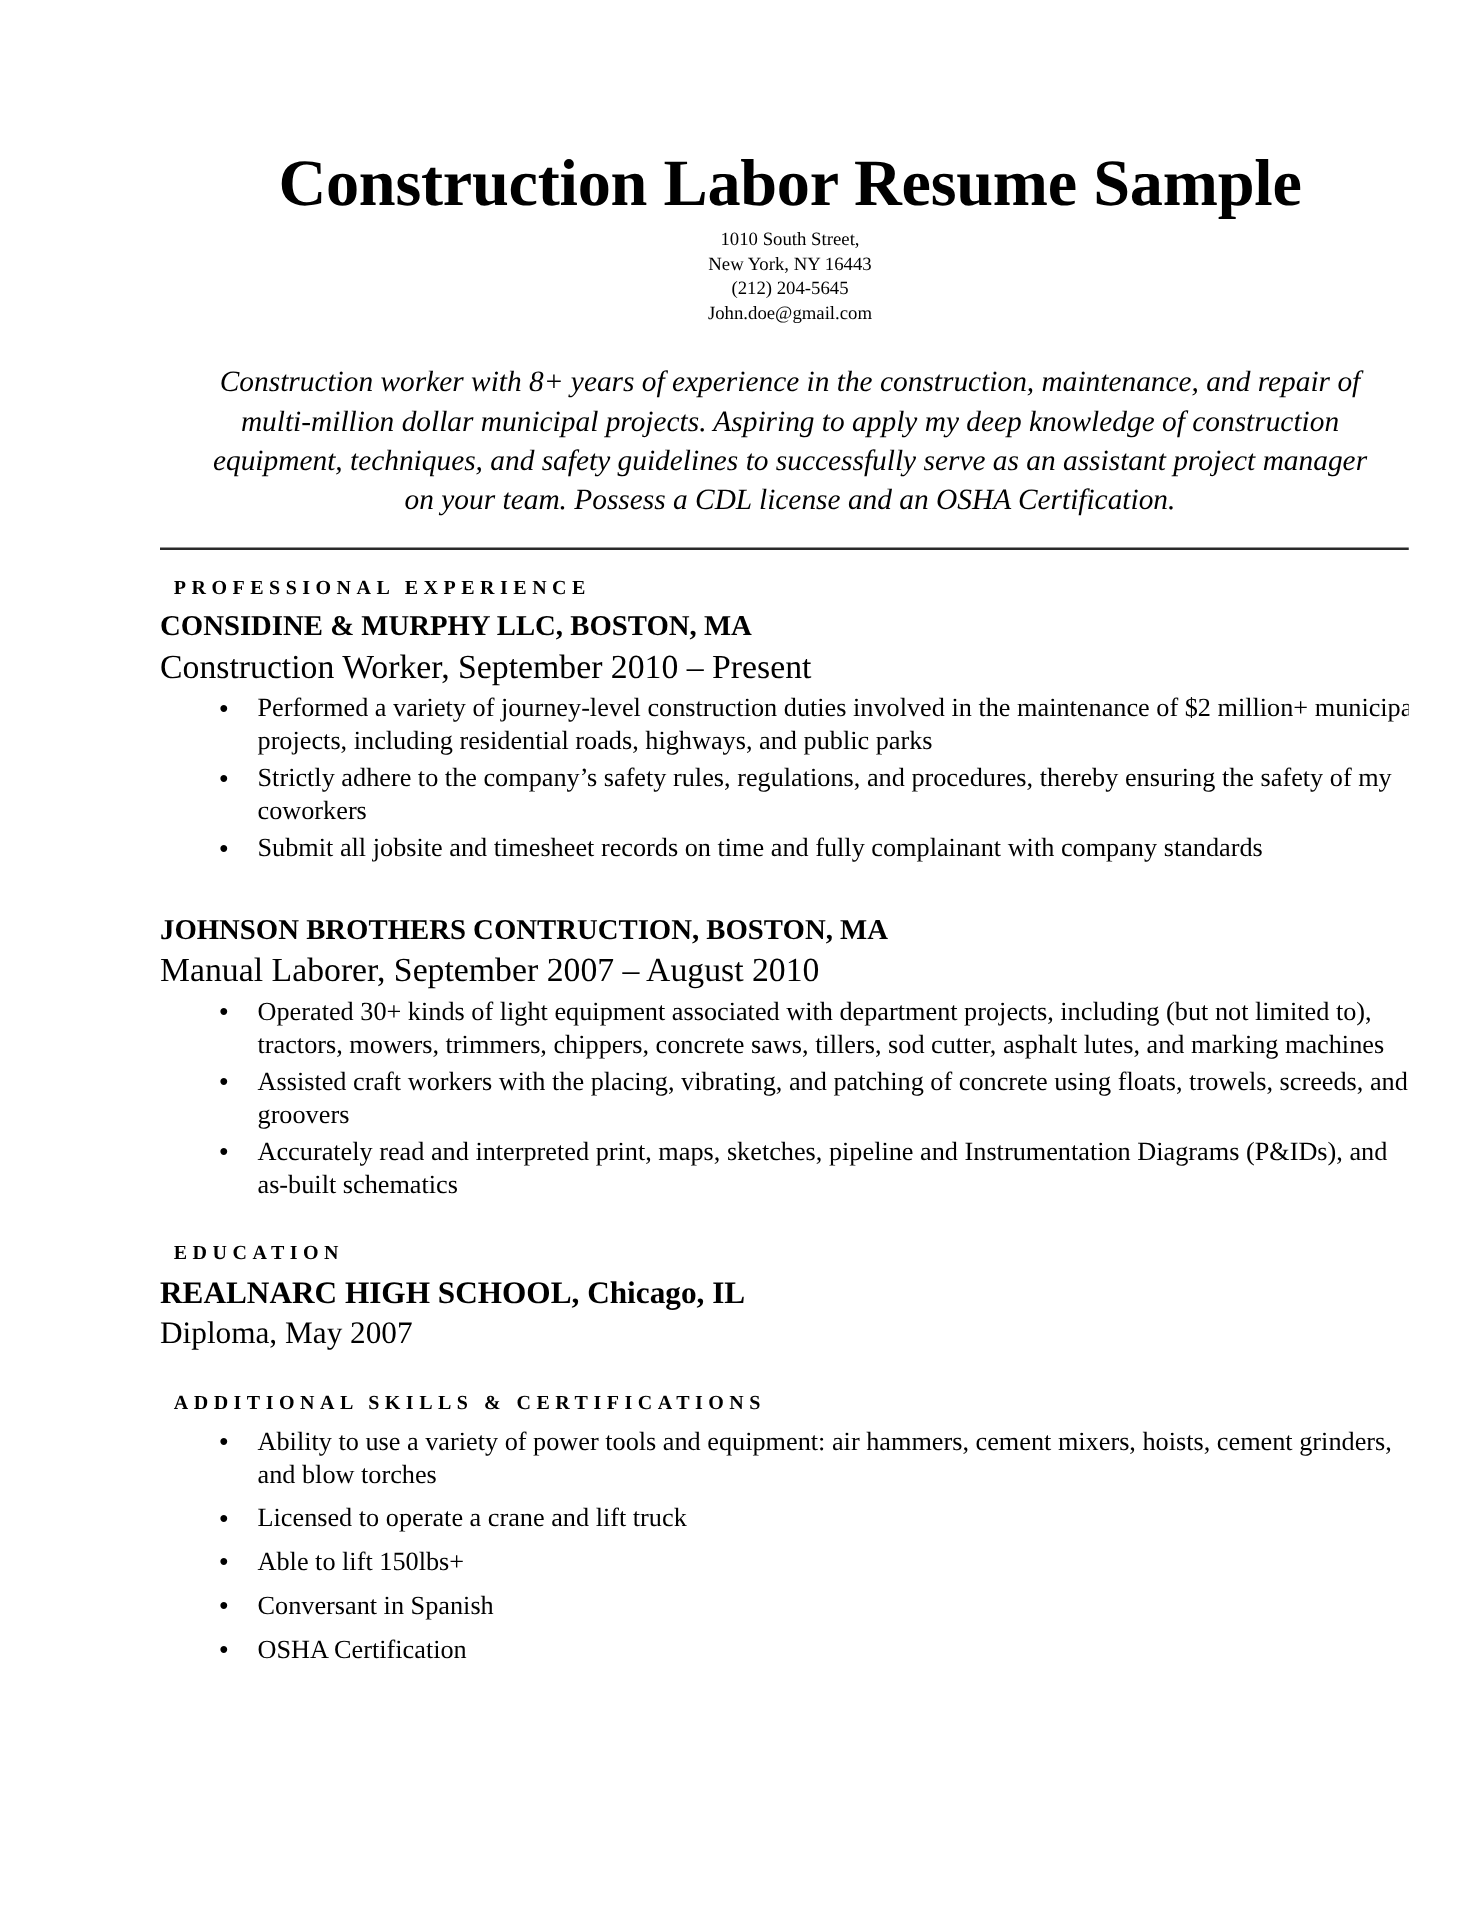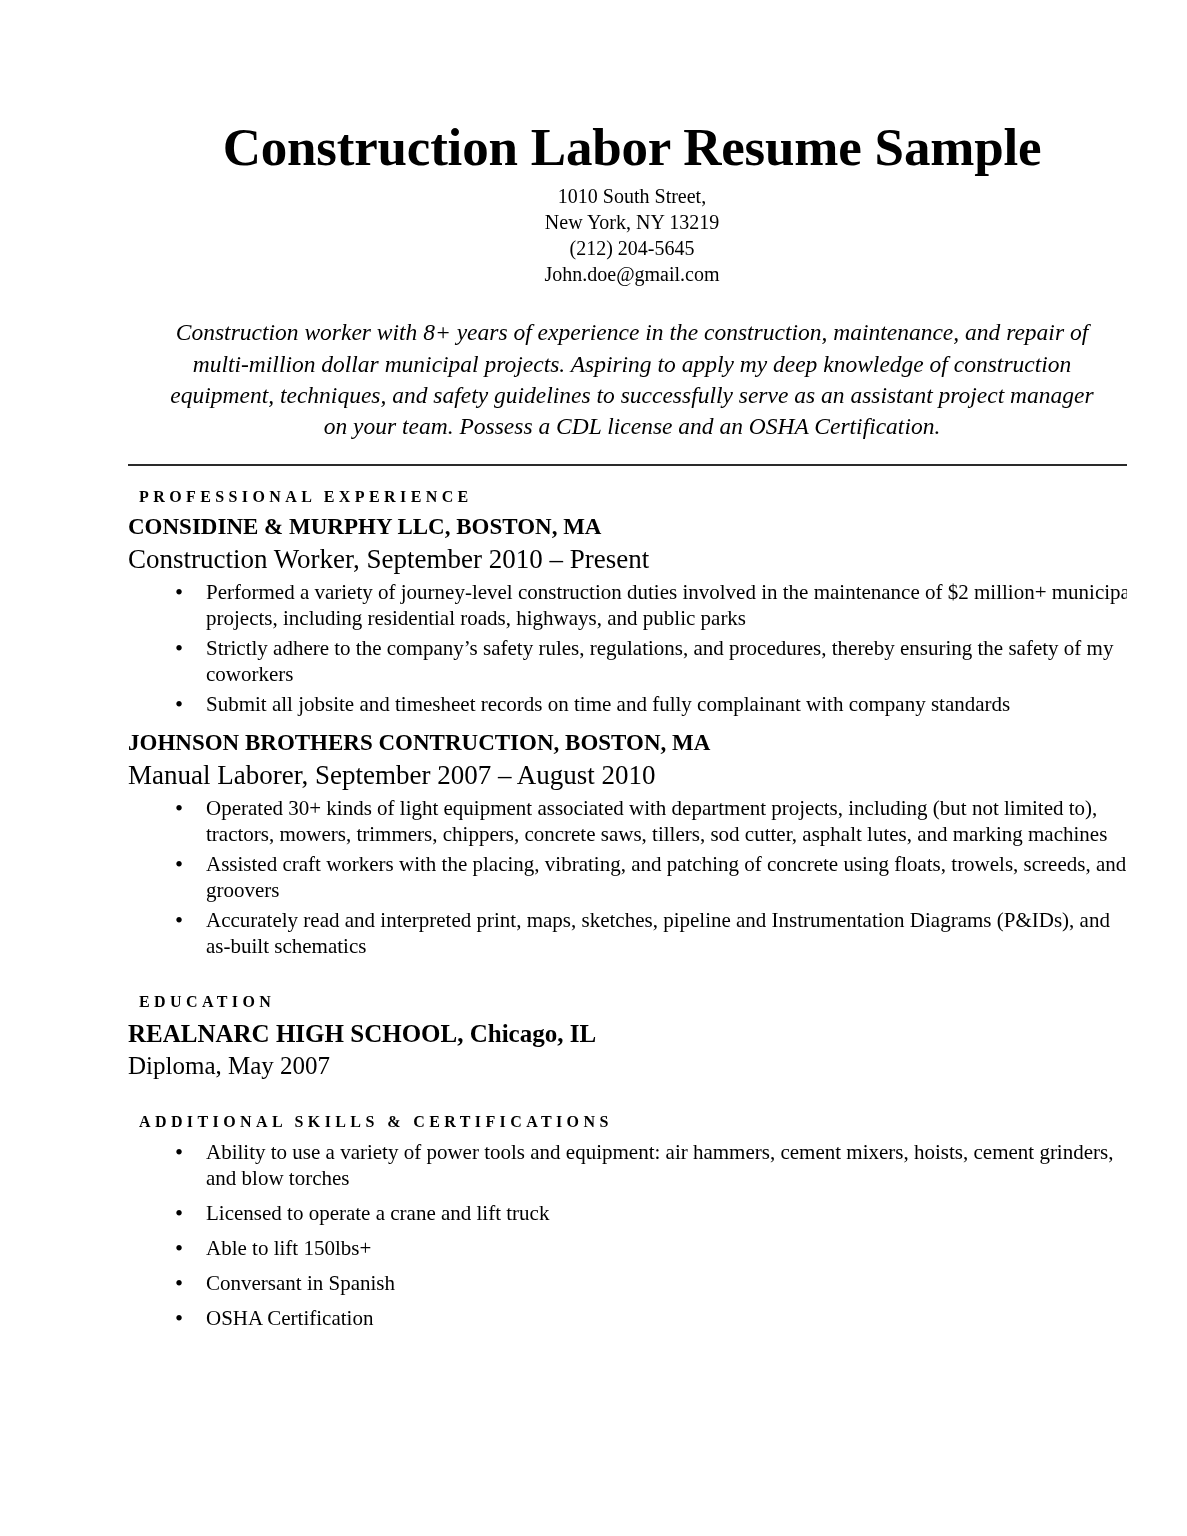--- a/index.html
+++ b/index.html
@@ -37,21 +37,21 @@
   .doc-title {
     font-size: 53px;
     font-weight: bold;
     text-align: center;
     line-height: 1.12;
     letter-spacing: -0.2px;
     margin: 0 0 6px 0;
   }
   .contact-block {
     text-align: center;
-    font-size: 20px;
+    font-size: 15px;
     line-height: 1.30;
     margin: 0 0 2px 0;
   }
   .contact-line {
     display: block;
   }
 
   
   .summary {
     font-style: italic;
@@ -77,21 +77,21 @@
     font-size: 16px;
     font-weight: bold;
     letter-spacing: 4.4px;
     margin: 0 0 7px 11px;
     text-transform: uppercase;
   }
   .job {
     margin-bottom: 4px;
   }
   .job + .job {
-    margin-top: 12px;
+    margin-top: 39px;
   }
   .org {
     font-size: 23px;
     font-weight: bold;
     margin: 0;
     line-height: 1.26;
   }
   .role {
     font-size: 27px;
     margin: 0;
@@ -135,21 +135,21 @@
 </head>
 <body>
 
 <div class="page">
   <div class="content">
 
     <h1 class="doc-title">Construction Labor Resume Sample</h1>
 
     <div class="contact-block">
       <span class="contact-line">1010 South Street,</span>
-      <span class="contact-line">New York, NY 13219</span>
+      <span class="contact-line">New York, NY 16443</span>
       <span class="contact-line">(212) 204-5645</span>
       <span class="contact-line">John.doe@gmail.com</span>
     </div>
 
     <p class="summary">Construction worker with 8+ years of experience in the construction, maintenance, and repair of multi-million dollar municipal projects. Aspiring to apply my deep knowledge of construction equipment, techniques, and safety guidelines to successfully serve as an assistant project manager on your team. Possess a CDL license and an OSHA Certification.</p>
 
     <hr class="divider">
 
     <div class="section experience">
       <div class="section-title">PROFESSIONAL EXPERIENCE</div>

